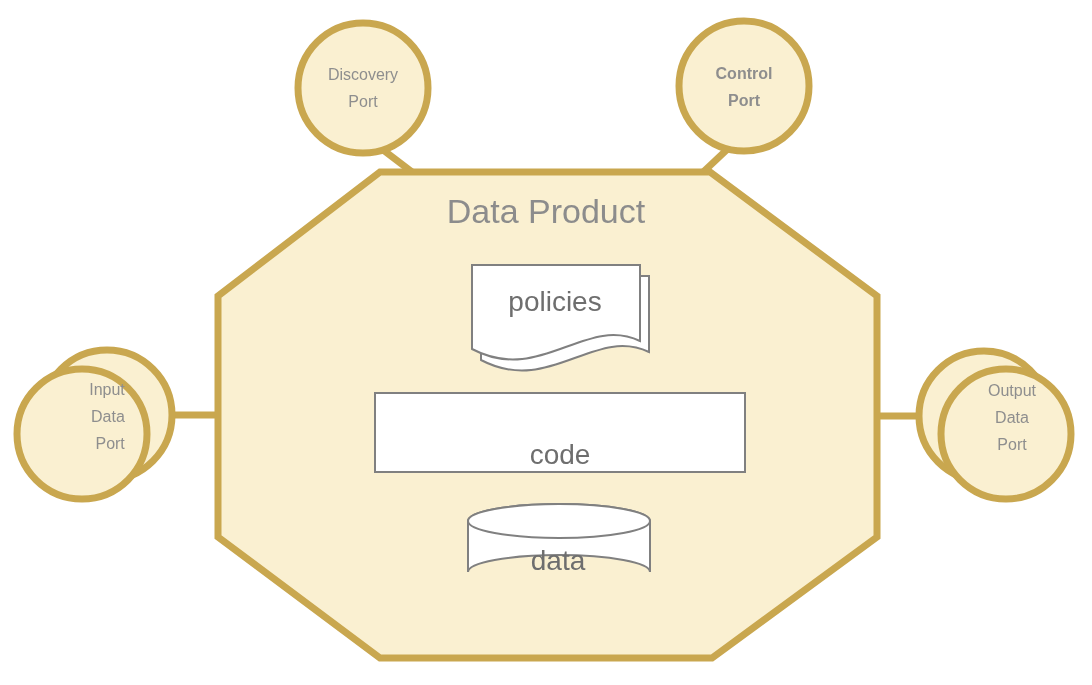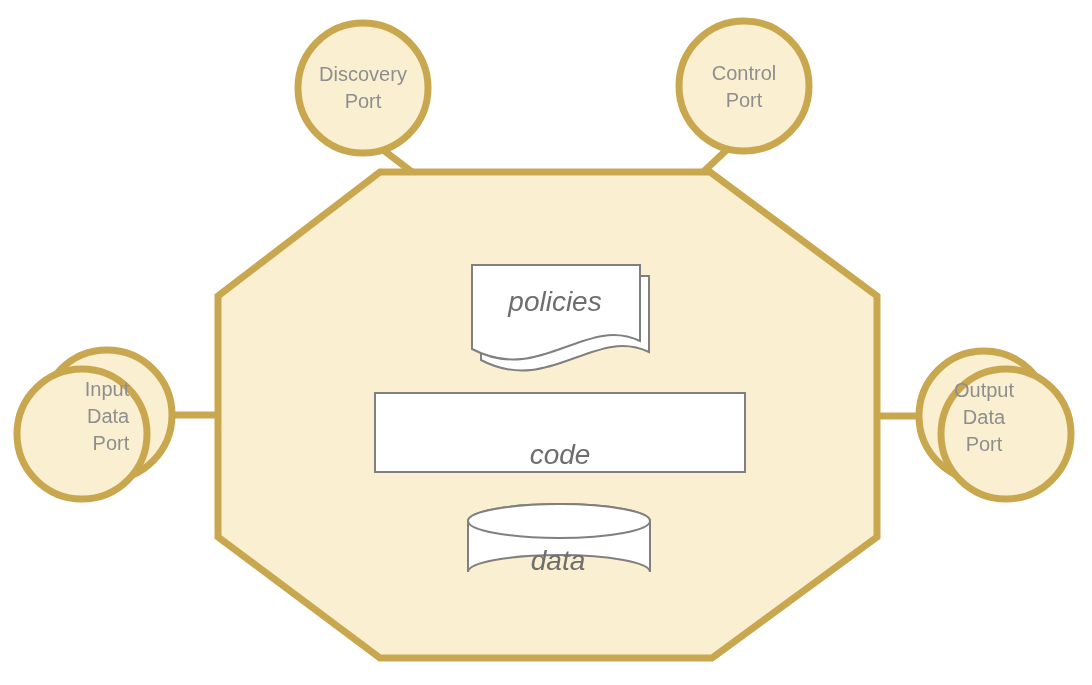--- a/index.html
+++ b/index.html
@@ -36,32 +36,31 @@
     fill: var(--shape_fill);
   }
   .label {
     position: absolute;
     transform: translate(-50%, -50%);
     text-align: center;
     white-space: pre-line;
     user-select: none;
   }
   .port-label {
-    font-size: 20px;
+    font-size: 16px;
     line-height: 27px;
     color: var(--port_text);
   }
   .title-label {
     font-size: 34px;
     color: var(--title_text);
   }
   .component-label {
     font-size: 28px;
     color: var(--component_text);
-    font-style: italic;
   }
 </style>
 </head>
 <body>
 
 <div id="canvas">
 
   <svg id="diagram-svg" width="1092" height="685" viewBox="0 0 1092 685">
 
     <line class="gold-line" x1="374" y1="143" x2="416" y2="175"></line>
@@ -80,32 +79,33 @@
 
     <path class="inner-shape" d="M 481,276 L 649,276 L 649,352 C 594,326 549,396 481,360 Z"></path>
     <path class="inner-shape" d="M 472,265 L 640,265 L 640,341 C 585,315 540,385 472,349 Z"></path>
 
     <rect class="inner-shape" x="375" y="393" width="370" height="79"></rect>
 
     <path class="inner-shape" d="M 468,521 A 91,17 0 0 1 650,521 L 650,572 A 91,17 0 0 0 468,572 Z"></path>
     <ellipse class="inner-shape" cx="559" cy="521" rx="91" ry="17"></ellipse>
   </svg>
 
+  <div class="label title-label" style="left:546px; top:211px;">Data Product</div>
 
   <div class="label port-label" style="left:363px; top:88px;">Discovery
 Port</div>
 
-  <div class="label port-label" style="left:744px; top:87px;">Control
+  <div class="label port-label" style="left:744px; top:87px;font-weight:bold;">Control
 Port</div>
 
   <div class="label port-label" style="left:107px; top:416px;text-align:right;">Input
 Data
 Port</div>
 
-  <div class="label port-label" style="left:984px; top:417px;">Output
+  <div class="label port-label" style="left:1012px; top:417px;">Output
 Data
 Port</div>
 
   <div class="label component-label" style="left:555px; top:302px;">policies</div>
 
   <div class="label component-label" style="left:560px; top:455px;">code</div>
 
   <div class="label component-label" style="left:558px; top:561px;">data</div>
 
 </div>

